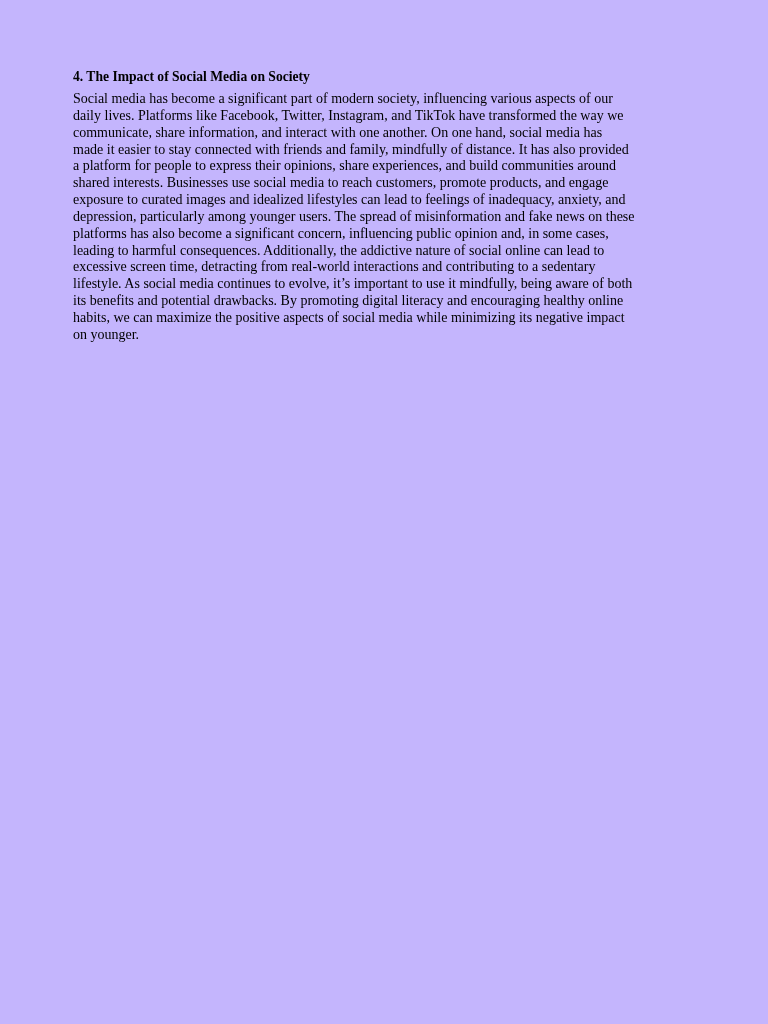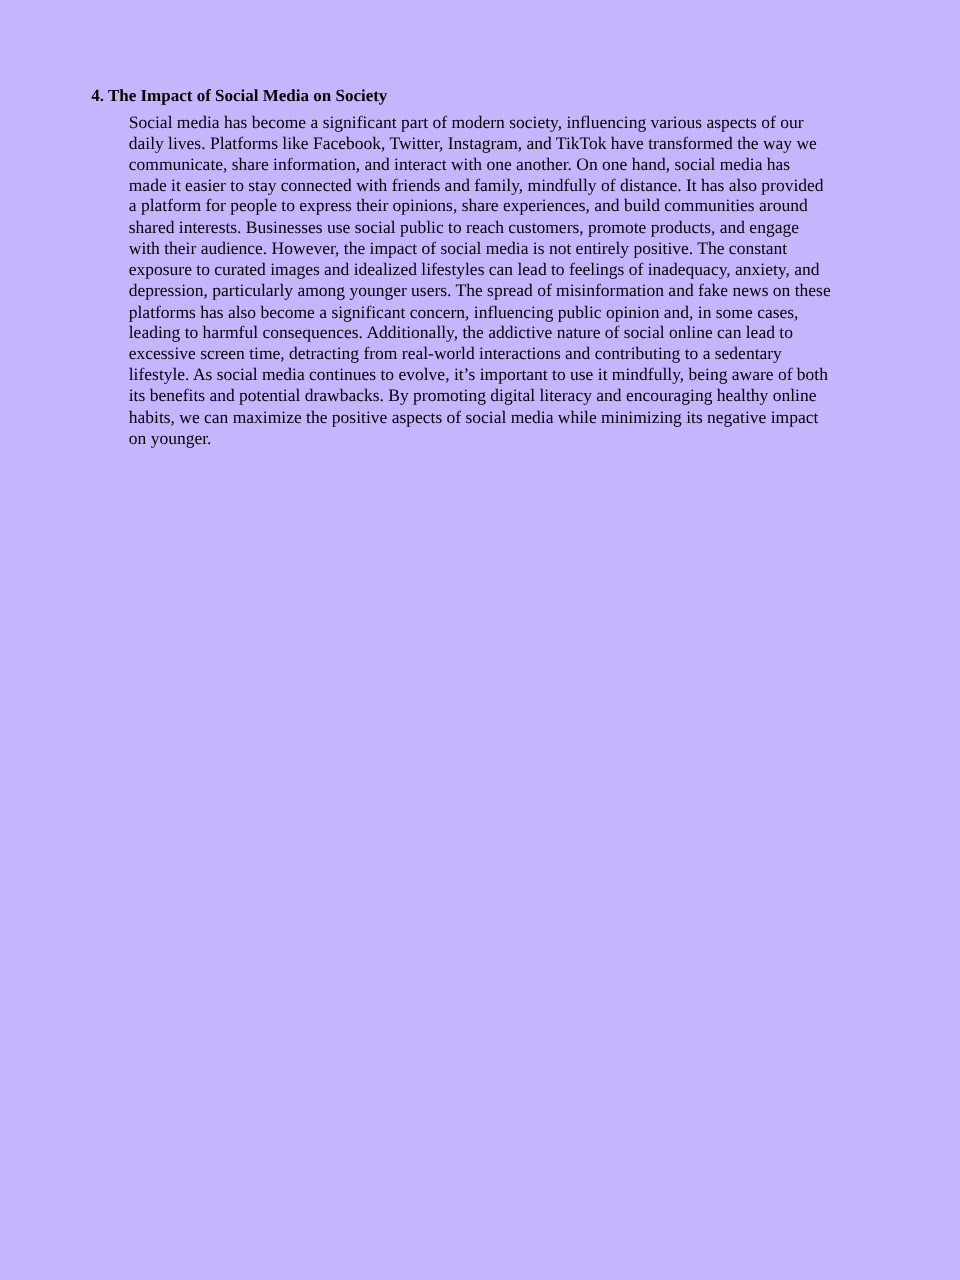--- a/index.html
+++ b/index.html
@@ -36,37 +36,35 @@
       white-space: nowrap;
     }
     .body-text {
       font-size: 14px;
       line-height: 16.85px;
       margin: 0;
     }
     .line {
       display: block;
       white-space: nowrap;
-      margin-left: 30px;
     }
   </style>
 </head>
 <body>
 
 <div class="page">
   <div class="section">
     <h2 class="heading">4. The Impact of Social Media on Society</h2>
     <p class="body-text">
       <span class="line">Social media has become a significant part of modern society, influencing various aspects of our</span>
       <span class="line">daily lives. Platforms like Facebook, Twitter, Instagram, and TikTok have transformed the way we</span>
       <span class="line">communicate, share information, and interact with one another. On one hand, social media has</span>
       <span class="line">made it easier to stay connected with friends and family, mindfully of distance. It has also provided</span>
       <span class="line">a platform for people to express their opinions, share experiences, and build communities around</span>
-      <span class="line">shared interests. Businesses use social public to reach customers, promote products, and engage</span>
-      <span class="line">with their audience. However, the impact of social media is not entirely positive. The constant</span>
+      <span class="line">shared interests. Businesses use social media to reach customers, promote products, and engage</span>
       <span class="line">exposure to curated images and idealized lifestyles can lead to feelings of inadequacy, anxiety, and</span>
       <span class="line">depression, particularly among younger users. The spread of misinformation and fake news on these</span>
       <span class="line">platforms has also become a significant concern, influencing public opinion and, in some cases,</span>
       <span class="line">leading to harmful consequences. Additionally, the addictive nature of social online can lead to</span>
       <span class="line">excessive screen time, detracting from real-world interactions and contributing to a sedentary</span>
       <span class="line">lifestyle. As social media continues to evolve, it’s important to use it mindfully, being aware of both</span>
       <span class="line">its benefits and potential drawbacks. By promoting digital literacy and encouraging healthy online</span>
       <span class="line">habits, we can maximize the positive aspects of social media while minimizing its negative impact</span>
       <span class="line">on younger.</span>
     </p>

